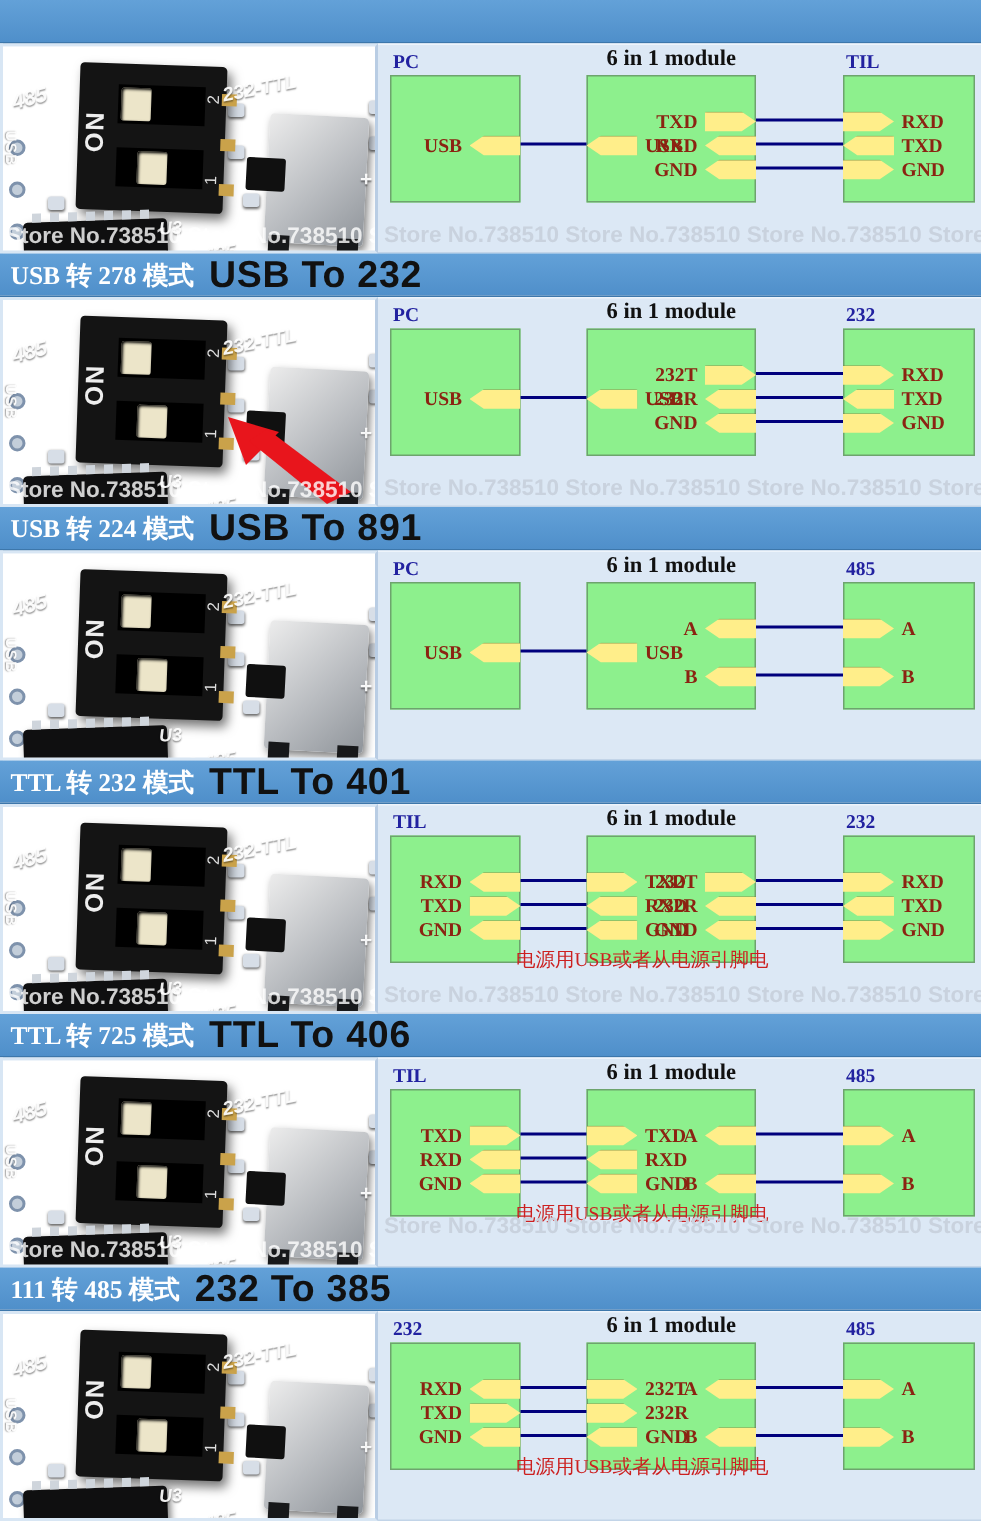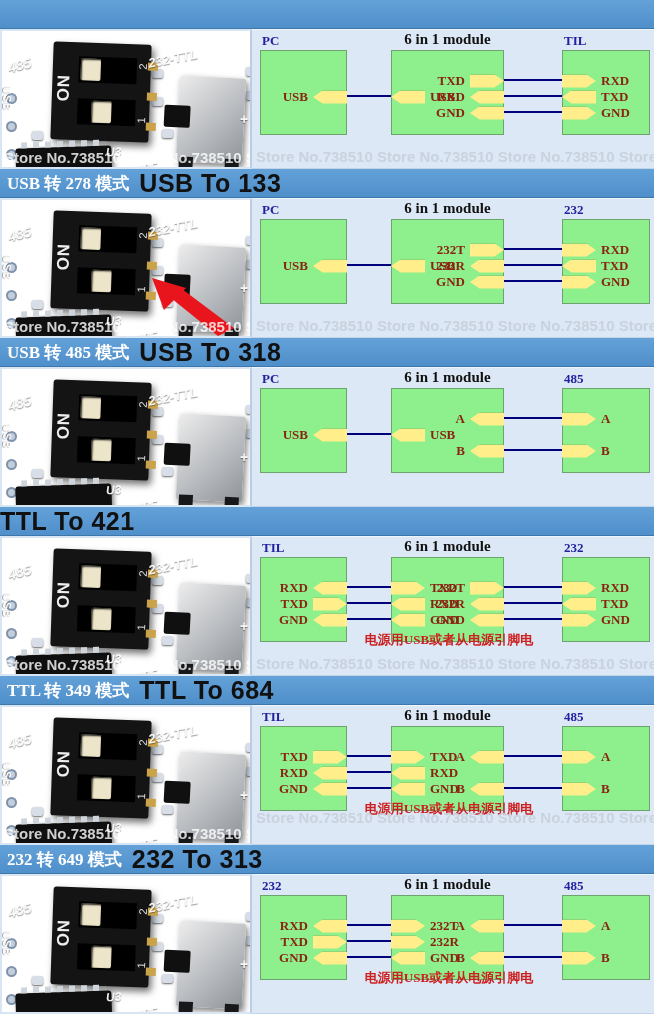--- a/index.html
+++ b/index.html
@@ -63,21 +63,21 @@
   .cML{left:139px;}
   .cMR{left:160px;width:92px;justify-content:flex-end;}
   .cR{left:310px;}
   .pin{width:34px;height:13px;background:#ffee8a;flex:0 0 auto;filter:drop-shadow(0 0 1px rgba(150,70,10,.95));}
   .pin.right{clip-path:polygon(0 0,72% 0,100% 50%,72% 100%,0 100%);}
   .pin.left{clip-path:polygon(28% 0,100% 0,100% 100%,28% 100%,0 50%);}
   .plab{font-family:"Liberation Serif",serif;font-weight:bold;font-size:13px;color:#8b2312;white-space:nowrap;}
   .wire{position:absolute;height:2px;background:#00007d;z-index:2;}
   .wL{left:95px;width:44px;} .wR{left:252px;width:58px;}
   .note{position:absolute;font-family:"Liberation Serif",serif;font-size:13px;color:#cc2020;white-space:nowrap;z-index:4;}
-  .n1{top:94px;left:92px;width:210px;text-align:center;font-weight:bold;}
+  .n1{top:94px;left:92px;width:210px;text-align:left;}
   .n2{top:120px;left:8px;}
 </style>
 </head>
 <body>
 
 <div class="section">
   <div class="shead">
   </div>
   <div class="content">
     <div class="photo">
@@ -164,21 +164,21 @@
         <div class="wire wR" style="top: 65px;"></div>
         <div class="wire wR" style="top: 81px;"></div>
         <div class="wm wm-d">Store No.738510   Store No.738510   Store No.738510   Store No.738510   </div>
       </div>
   </div>
 </div>
 
 <div class="section">
   <div class="shead">
     <span class="zh">USB 转 278 模式</span>
-    <span class="en">USB To 133</span>
+    <span class="en">USB To 232</span>
   </div>
   <div class="content">
     <div class="photo">
         <div class="glare"></div>
         <div class="hole" style="left: 4px; top: 62px;"></div>
         <div class="hole" style="left: 4px; top: 90px;"></div>
         <div class="hole" style="left: 4px; top: 118px;"></div>
         <div class="pad" style="left: 150px; top: 38px;"></div>
         <div class="pad" style="left: 150px; top: 66px;"></div>
         <div class="pad" style="left: 160px; top: 98px;"></div>
@@ -261,22 +261,22 @@
         <div class="wire wR" style="top: 49px;"></div>
         <div class="wire wR" style="top: 65px;"></div>
         <div class="wire wR" style="top: 81px;"></div>
         <div class="wm wm-d">Store No.738510   Store No.738510   Store No.738510   Store No.738510   </div>
       </div>
   </div>
 </div>
 
 <div class="section">
   <div class="shead">
-    <span class="zh">USB 转 485 模式</span>
-    <span class="en">USB To 318</span>
+    <span class="zh">USB 转 224 模式</span>
+    <span class="en">USB To 891</span>
   </div>
   <div class="content">
     <div class="photo">
         <div class="glare"></div>
         <div class="hole" style="left: 4px; top: 62px;"></div>
         <div class="hole" style="left: 4px; top: 90px;"></div>
         <div class="hole" style="left: 4px; top: 118px;"></div>
         <div class="pad" style="left: 150px; top: 38px;"></div>
         <div class="pad" style="left: 150px; top: 66px;"></div>
         <div class="pad" style="left: 160px; top: 98px;"></div>
@@ -344,21 +344,22 @@
         </div>
         <div class="wire wL" style="top: 65px;"></div>
         <div class="wire wR" style="top: 49px;"></div>
         <div class="wire wR" style="top: 81px;"></div>
       </div>
   </div>
 </div>
 
 <div class="section">
   <div class="shead">
-    <span class="en">TTL To 421</span>
+    <span class="zh">TTL 转 232 模式</span>
+    <span class="en">TTL To 401</span>
   </div>
   <div class="content">
     <div class="photo">
         <div class="glare"></div>
         <div class="hole" style="left: 4px; top: 62px;"></div>
         <div class="hole" style="left: 4px; top: 90px;"></div>
         <div class="hole" style="left: 4px; top: 118px;"></div>
         <div class="pad" style="left: 150px; top: 38px;"></div>
         <div class="pad" style="left: 150px; top: 66px;"></div>
         <div class="pad" style="left: 160px; top: 98px;"></div>
@@ -456,22 +457,22 @@
         <div class="wire wR" style="top: 65px;"></div>
         <div class="wire wR" style="top: 81px;"></div>
         <div class="note n1">电源用USB或者从电源引脚电</div>
         <div class="wm wm-d">Store No.738510   Store No.738510   Store No.738510   Store No.738510   </div>
       </div>
   </div>
 </div>
 
 <div class="section">
   <div class="shead">
-    <span class="zh">TTL 转 349 模式</span>
-    <span class="en">TTL To 684</span>
+    <span class="zh">TTL 转 725 模式</span>
+    <span class="en">TTL To 406</span>
   </div>
   <div class="content">
     <div class="photo">
         <div class="glare"></div>
         <div class="hole" style="left: 4px; top: 62px;"></div>
         <div class="hole" style="left: 4px; top: 90px;"></div>
         <div class="hole" style="left: 4px; top: 118px;"></div>
         <div class="pad" style="left: 150px; top: 38px;"></div>
         <div class="pad" style="left: 150px; top: 66px;"></div>
         <div class="pad" style="left: 160px; top: 98px;"></div>
@@ -560,22 +561,22 @@
         <div class="wire wR" style="top: 49px;"></div>
         <div class="wire wR" style="top: 81px;"></div>
         <div class="note n1">电源用USB或者从电源引脚电</div>
         <div class="wm wm-d" style="bottom: 18px;">Store No.738510   Store No.738510   Store No.738510   Store No.738510   </div>
       </div>
   </div>
 </div>
 
 <div class="section">
   <div class="shead">
-    <span class="zh">232 转 649 模式</span>
-    <span class="en">232 To 313</span>
+    <span class="zh">111 转 485 模式</span>
+    <span class="en">232 To 385</span>
   </div>
   <div class="content">
     <div class="photo">
         <div class="glare"></div>
         <div class="hole" style="left: 4px; top: 62px;"></div>
         <div class="hole" style="left: 4px; top: 90px;"></div>
         <div class="hole" style="left: 4px; top: 118px;"></div>
         <div class="pad" style="left: 150px; top: 38px;"></div>
         <div class="pad" style="left: 150px; top: 66px;"></div>
         <div class="pad" style="left: 160px; top: 98px;"></div>

